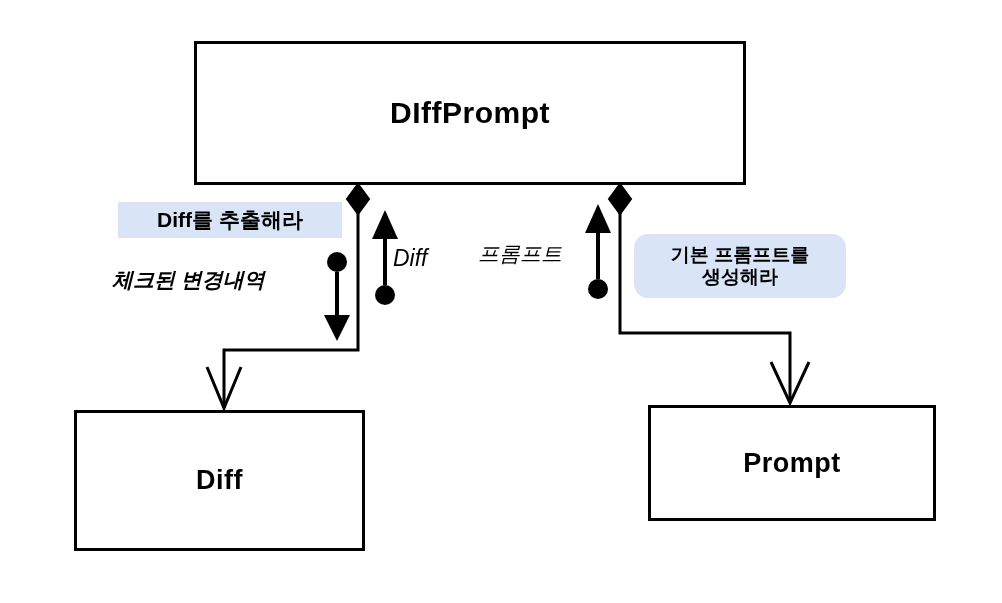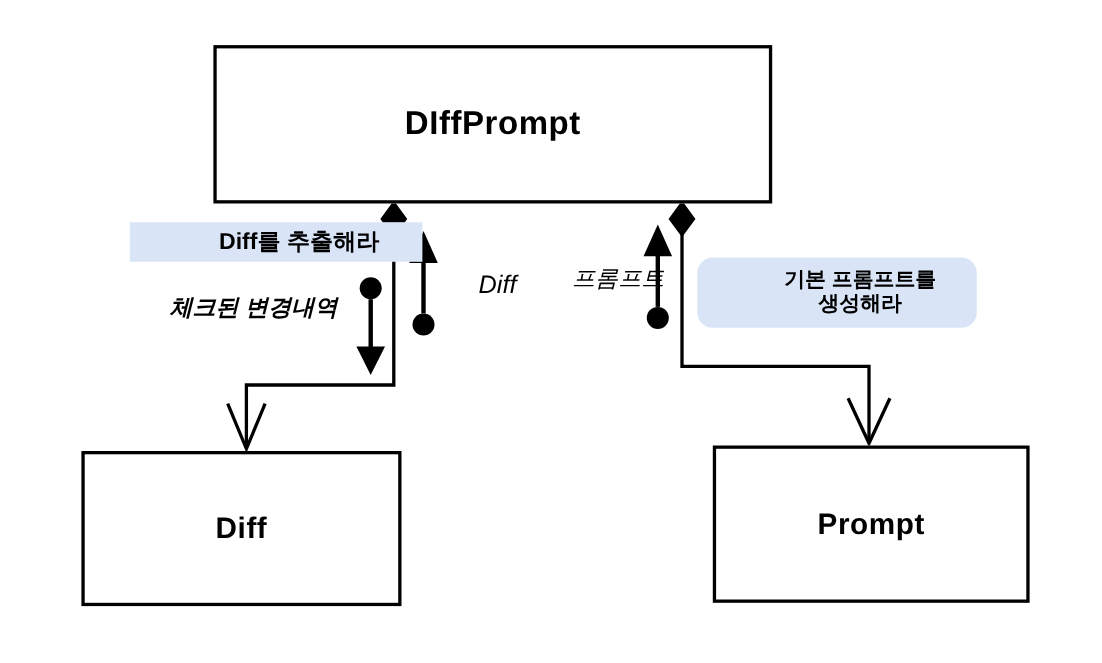--- a/index.html
+++ b/index.html
@@ -34,34 +34,33 @@
     display: flex;
     align-items: center;
     justify-content: center;
   }
   .node-title {
     font-weight: bold;
     color: #000000;
     letter-spacing: 0.5px;
     white-space: nowrap;
   }
-  #node-diffprompt { left: 194px; top: 41px;  width: 508px; height: 144px; }
+  #node-diffprompt { left: 194px; top: 41px;  width: 552px; height: 144px; }
   #node-diffprompt .node-title { font-size: 30px; }
   #node-diff       { left: 74px;  top: 410px; width: 291px; height: 141px; }
   #node-diff .node-title { font-size: 27px; }
-  #node-prompt     { left: 648px; top: 405px; width: 288px; height: 143px; }
+  #node-prompt     { left: 648px; top: 405px; width: 288px; height: 116px; }
   #node-prompt .node-title { font-size: 27px; }
 
   
   .label {
     position: absolute;
     white-space: pre;
     color: #000000;
     line-height: 1.18;
-    padding-left: 42px;
   }
   .label.highlight {
     background: #d9e5f7;
     font-weight: bold;
   }
   .label.italic {
     font-style: italic;
   }
   #label-extract-diff {
     left: 118px; top: 202px;

